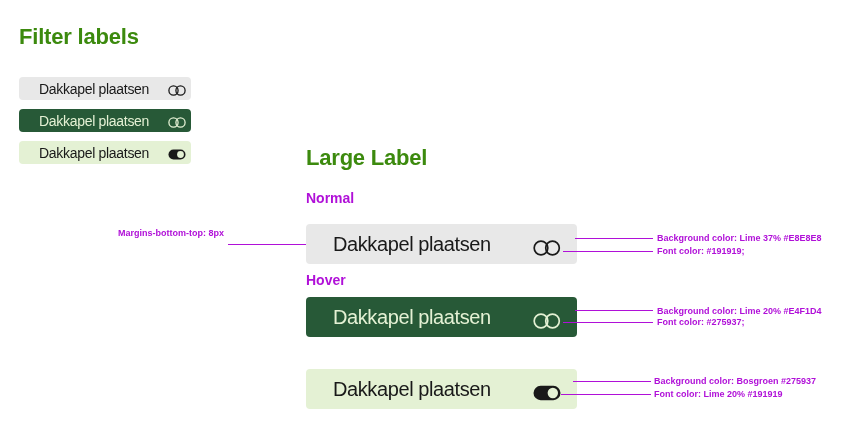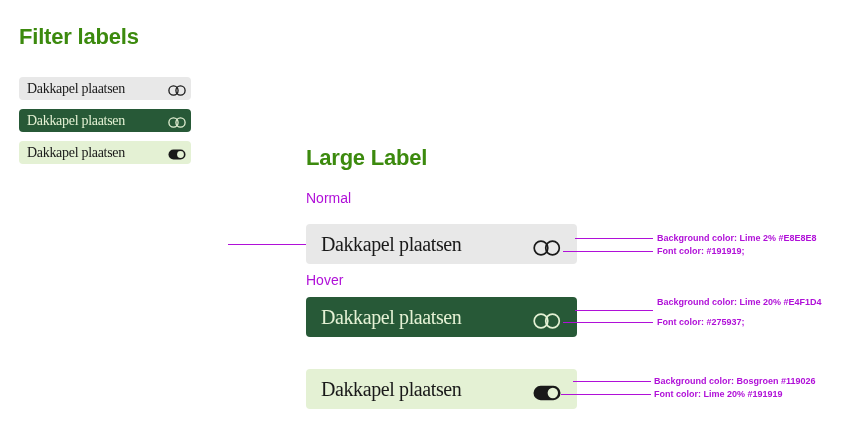--- a/index.html
+++ b/index.html
@@ -12,33 +12,33 @@
       font-weight: bold;
       font-family: "Liberation Sans", sans-serif;
       letter-spacing: -0.2px;
     }
     #title-filter { left: 19px; top: 24px; font-size: 22px; }
     #title-large { left: 306px; top: 145px; font-size: 22px; }
 
     .state-label {
       position: absolute;
       color: #b010d8;
-      font-weight: normal;
+      font-weight: bold;
       font-size: 14px;
       font-family: "Liberation Sans", sans-serif;
     }
 
     .chip {
       position: absolute;
       display: flex;
       align-items: center;
       border-radius: 4px;
       white-space: nowrap;
     }
-    .chip .txt { font-family: Liberation Serif, serif; }
+    .chip .txt { font-family: Liberation Sans, sans-serif; margin-left: 12px; }
 
     
     .chip.small { left: 19px; width: 172px; height: 23px; padding-left: 8px; font-size: 14px; }
     .chip.small .txt { letter-spacing: -0.3px; }
     .chip.small .toggle { position: absolute; right: 5px; top: 6px; }
 
     
     .chip.large { left: 306px; width: 271px; height: 40px; padding-left: 15px; font-size: 20px; }
     .chip.large .txt { letter-spacing: -0.4px; }
     .chip.large .toggle { position: absolute; right: 16px; top: 13px; }
@@ -92,60 +92,61 @@
         <circle cx="12.5" cy="5.5" r="3.4" fill="#e4f1d4"></circle>
       </svg>
   </span>
 </div>
 
 <div id="title-large" class="heading">Large Label</div>
 
 <div class="state-label" style="left:306px; top:190px;">Normal</div>
 
 <div class="annot right" style="left:90px; width:134px; top:227px;">
+  <div>Margins-bottom-top: 8px</div>
 </div>
 <div class="line" style="left:228px; top:244px; width:78px;"></div>
 
 <div class="chip large normal" style="top:224px;">
   <span class="txt">Dakkapel plaatsen</span>
   <span class="toggle">
     <svg width="28" height="16" viewBox="0 0 28 16">
         <circle cx="8" cy="8" r="6.8" fill="none" stroke="#191919" stroke-width="1.7"></circle>
         <circle cx="19.5" cy="8" r="6.8" fill="none" stroke="#191919" stroke-width="1.7"></circle>
       </svg>
   </span>
 </div>
 <div class="line" style="left:575px; top:238px; width:78px;"></div>
 <div class="line" style="left:563px; top:251px; width:90px;"></div>
-<div class="annot" style="left:657px; top:232px;">Background color: Lime 2%  #E8E8E8</div>
+<div class="annot" style="left:657px; top:232px;">Background color: Lime 37%  #E8E8E8</div>
 <div class="annot" style="left:657px; top:245px;">Font color: #191919;</div>
 
 <div class="state-label" style="left:306px; top:272px;">Hover</div>
 
 <div class="chip large hover" style="top:297px;">
   <span class="txt">Dakkapel plaatsen</span>
   <span class="toggle">
     <svg width="28" height="16" viewBox="0 0 28 16">
         <circle cx="8" cy="8" r="6.8" fill="none" stroke="#e4f1d4" stroke-width="1.7"></circle>
         <circle cx="19.5" cy="8" r="6.8" fill="none" stroke="#e4f1d4" stroke-width="1.7"></circle>
       </svg>
   </span>
 </div>
 <div class="line" style="left:575px; top:310px; width:78px;"></div>
 <div class="line" style="left:563px; top:322px; width:90px;"></div>
-<div class="annot" style="left:657px; top:296px;">Background color: Lime 20%  #E4F1D4</div>
+<div class="annot" style="left:657px; top:305px;">Background color: Lime 20%  #E4F1D4</div>
 <div class="annot" style="left:657px; top:316px;text-align:center;">Font color: #275937;</div>
 
 <div class="state-label" style="left:306px; top:345px;margin-top:40px;">Active</div>
 
 <div class="chip large active" style="top:369px;">
   <span class="txt">Dakkapel plaatsen</span>
   <span class="toggle">
     <svg width="28" height="16" viewBox="0 0 28 16">
         <rect x="0.5" y="0.8" width="27" height="14.4" rx="7.2" fill="#191919"></rect>
         <circle cx="19.8" cy="8" r="5.2" fill="#e4f1d4"></circle>
       </svg>
   </span>
 </div>
 <div class="line" style="left:573px; top:381px; width:78px;"></div>
 <div class="line" style="left:561px; top:394px; width:90px;"></div>
-<div class="annot" style="left:654px; top:375px;">Background color: Bosgroen #119026</div>
+<div class="annot" style="left:654px; top:375px;">Background color: Bosgroen #275937</div>
 <div class="annot" style="left:654px; top:388px;">Font color: Lime 20%  #191919</div>
 
 </body></html>

